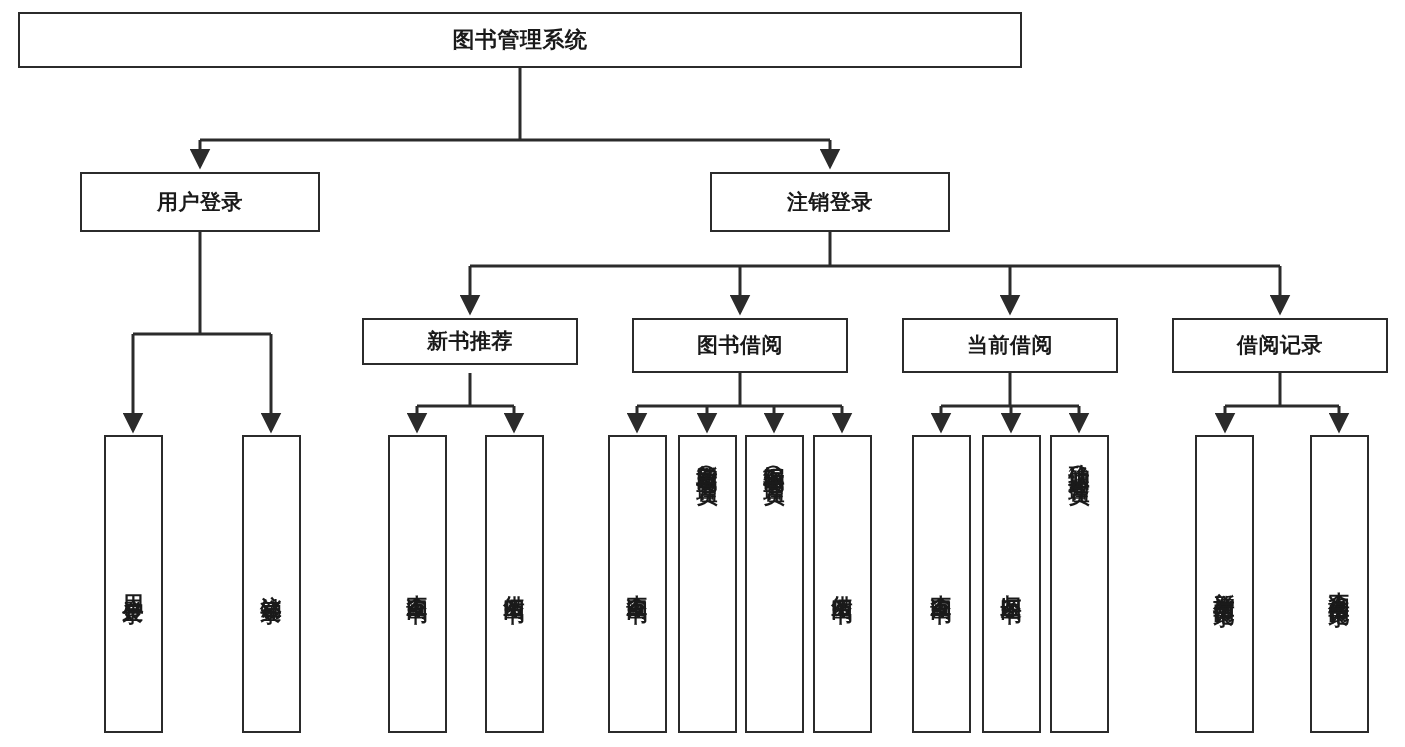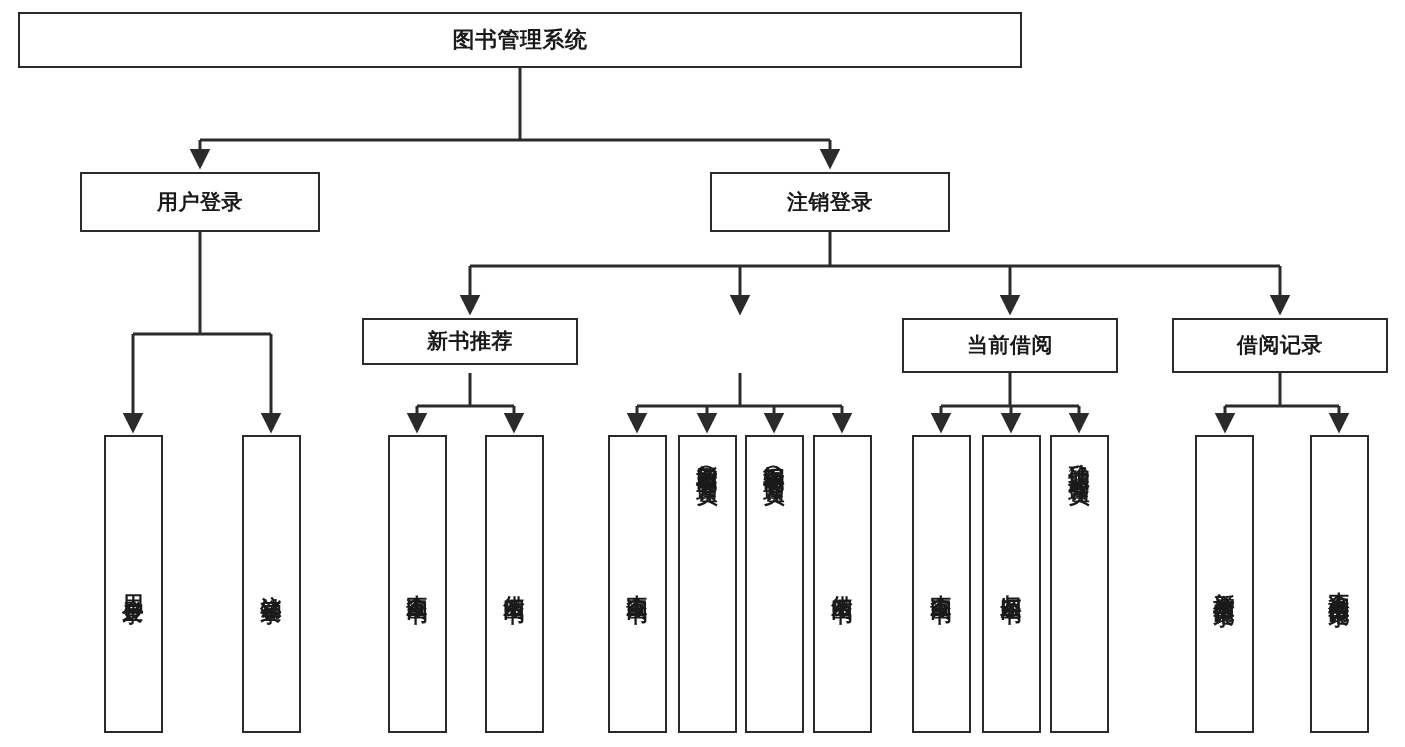--- a/index.html
+++ b/index.html
@@ -141,20 +141,23 @@
   </div>
 
   <div class="node horizontal" style="left:710px; top:172px; width:240px; height:60px;">
     <span class="label">注销登录</span>
   </div>
 
   <div class="node horizontal" style="left:362px; top:318px; width:216px; height:47px;">
     <span class="label">新书推荐</span>
   </div>
 
+  <div class="node horizontal" style="left:632px; top:318px; width:216px; height:55px;">
+    <span class="label">图书借阅</span>
+  </div>
 
   <div class="node horizontal" style="left:902px; top:318px; width:216px; height:55px;">
     <span class="label">当前借阅</span>
   </div>
 
   <div class="node horizontal" style="left:1172px; top:318px; width:216px; height:55px;">
     <span class="label">借阅记录</span>
   </div>
 
   <div class="node vertical centered" style="left:104px; top:435px; width:59px; height:298px;">

